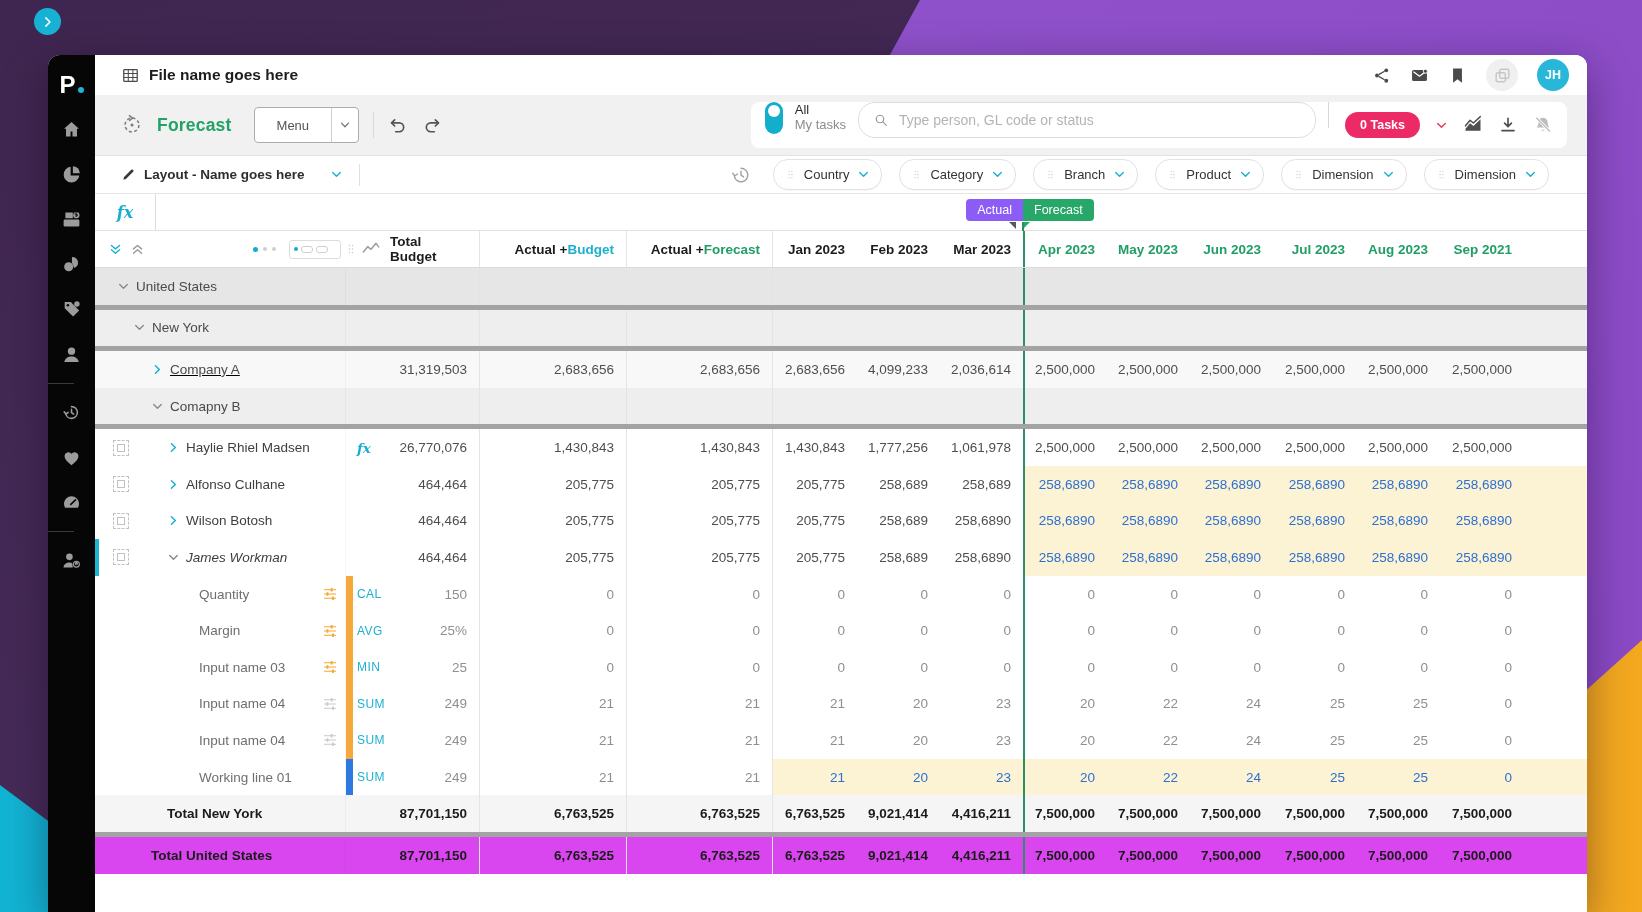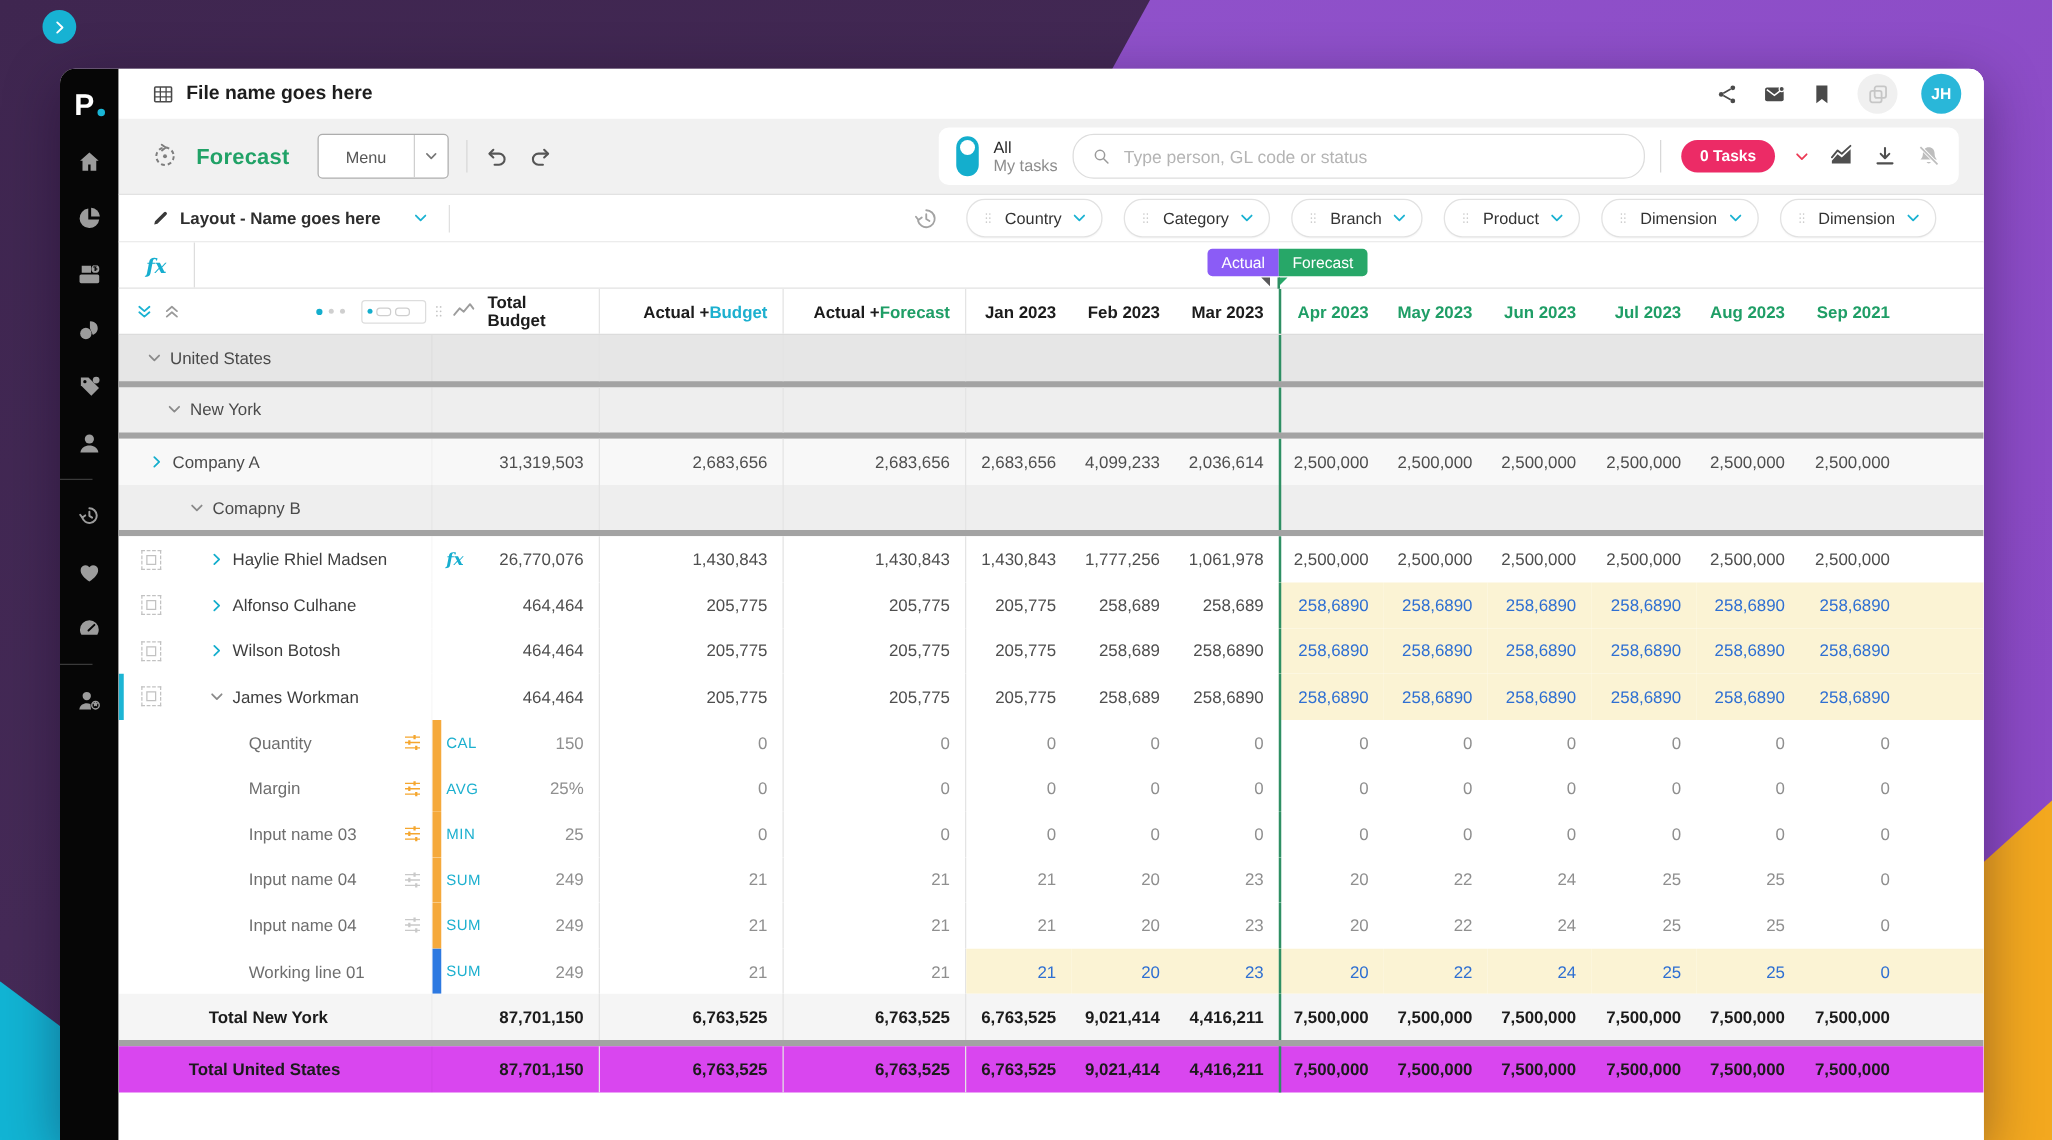--- a/index.html
+++ b/index.html
@@ -41,21 +41,21 @@
   .cycle-ic{color:#7e7e7e;display:flex;}
   .cycle-ic svg{width:22px;height:22px;}
   .forecast-title{font-size:17.5px;font-weight:700;color:#21a267;letter-spacing:.2px;margin-right:8px;}
   .menu-btn{display:flex;height:34px;border:1px solid #adadad;border-radius:4px;background:#fff;overflow:hidden;cursor:pointer;}
   .menu-main{padding:0 22px;display:flex;align-items:center;font-size:13px;color:#555;}
   .menu-arrow{width:26px;display:flex;align-items:center;justify-content:center;border-left:1px solid #cfcfcf;color:#777;}
   .menu-arrow svg{width:12px;height:12px;}
   .v-div{width:1px;height:26px;background:#d8d8d8;}
   .hist-ic{color:#555;display:flex;cursor:pointer;}
   .hist-ic svg{width:20px;height:20px;}
-  .tasks-panel{margin-left:auto;height:46px;background:#fff;border-radius:8px;display:flex;align-items:center;padding:0 14px;gap:12px;}
+  .tasks-panel{margin-left:auto;height:46px;background:#fff;border-radius:8px;display:flex;padding:0 14px;gap:12px;}
   .toggle{width:18px;height:32px;border-radius:10px;background:#14aecd;position:relative;cursor:pointer;flex:none;}
   .toggle::after{content:"";position:absolute;left:3px;top:3px;width:12px;height:12px;border-radius:50%;background:#fff;}
   .toggle-labels{display:flex;flex-direction:column;line-height:15px;font-size:13px;}
   .tl-all{color:#2b2b2b;}
   .tl-my{color:#8d8d8d;}
   .searchbox{width:428px;height:34px;border:1px solid #ddd;border-radius:17px;display:flex;align-items:center;padding:0 14px;gap:8px;background:#fff;}
   .searchbox svg{width:16px;height:16px;color:#9a9a9a;flex:none;}
   .searchbox input{border:none;outline:none;flex:1;font-size:14px;color:#444;background:transparent;font-family:inherit;}
   .searchbox input::placeholder{color:#b4b4b4;}
   .tasks-right{display:flex;align-items:center;gap:15px;padding-left:4px;}
@@ -628,21 +628,21 @@
               <div class="cell c-v w5"></div>
               <div class="cell c-v w6"></div>
               <div class="cell c-v w7"></div>
               <div class="cell c-v w8"></div>
               <div class="cell c-v w9"></div>
               <div class="cell c-v w10"></div>
               <div class="cell c-v w11"></div>
               <div class="cell c-fill"></div>
             </div>
             <div class="g-row" style="background: rgb(248, 248, 248);">
-              <div class="cell c-name" style="padding-left: 24px;">
+              <div class="cell c-name" style="padding-left: 56px; text-decoration: underline;">
                 <span class="chev teal">
                   <svg viewBox="0 0 24 24" fill="none" xmlns="http://www.w3.org/2000/svg">
                     <path d="M8.2 5l7.2 7-7.2 7" stroke="currentColor" fill="none" stroke-linecap="round" stroke-linejoin="round" stroke-width="2.6"></path>
                   </svg>
                 </span>
                 <span class="row-label lbl-group">Company A</span>
               </div>
               <div class="cell c-badge"></div>
               <div class="cell c-v w0">31,319,503</div>
               <div class="cell c-v w1">2,683,656</div>
@@ -753,21 +753,21 @@
               <div class="cell c-v w5">258,6890</div>
               <div class="cell c-v w6 hl">258,6890</div>
               <div class="cell c-v w7 hl">258,6890</div>
               <div class="cell c-v w8 hl">258,6890</div>
               <div class="cell c-v w9 hl">258,6890</div>
               <div class="cell c-v w10 hl">258,6890</div>
               <div class="cell c-v w11 hl">258,6890</div>
               <div class="cell c-fill hl"></div>
             </div>
             <div class="g-row selected">
-              <div class="cell c-name" style="padding-left: 72px;">
+              <div class="cell c-name" style="padding-left: 72px; font-style: italic;">
                 <span class="handle"></span>
                 <span class="chev gray">
                   <svg viewBox="0 0 24 24" fill="none" xmlns="http://www.w3.org/2000/svg">
                     <path d="M5 8.2l7 7.2 7-7.2" stroke="currentColor" fill="none" stroke-linecap="round" stroke-linejoin="round" stroke-width="2.6"></path>
                   </svg>
                 </span>
                 <span class="row-label lbl-item">James Workman</span>
               </div>
               <div class="cell c-badge"></div>
               <div class="cell c-v w0">464,464</div>

